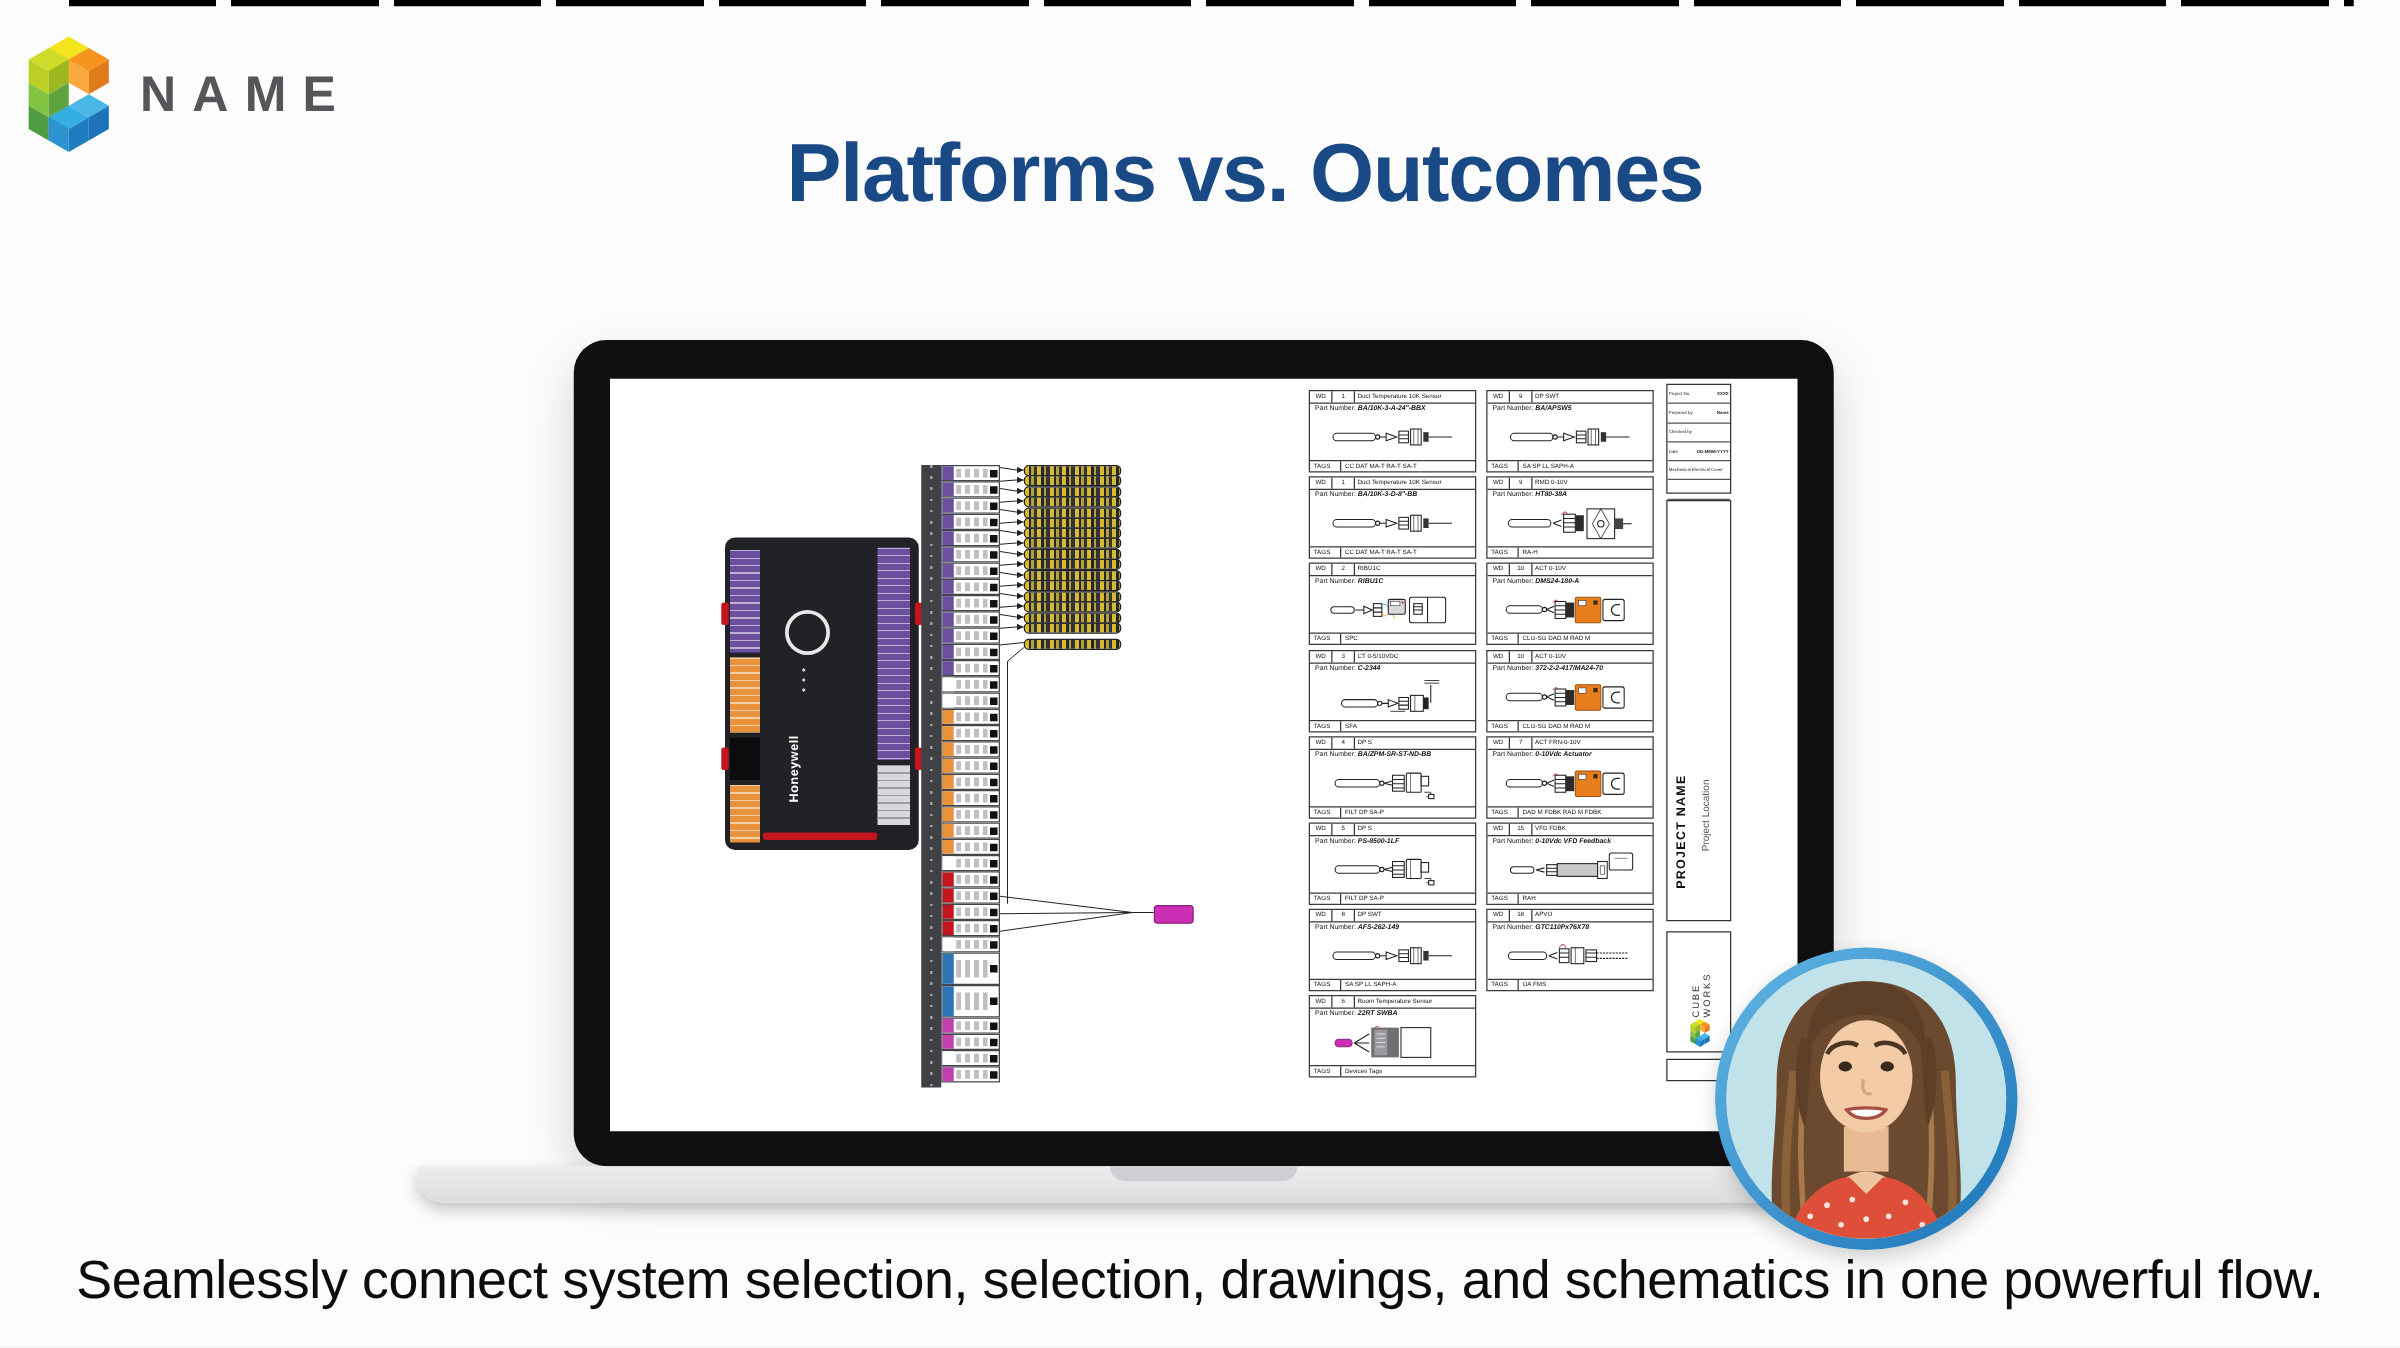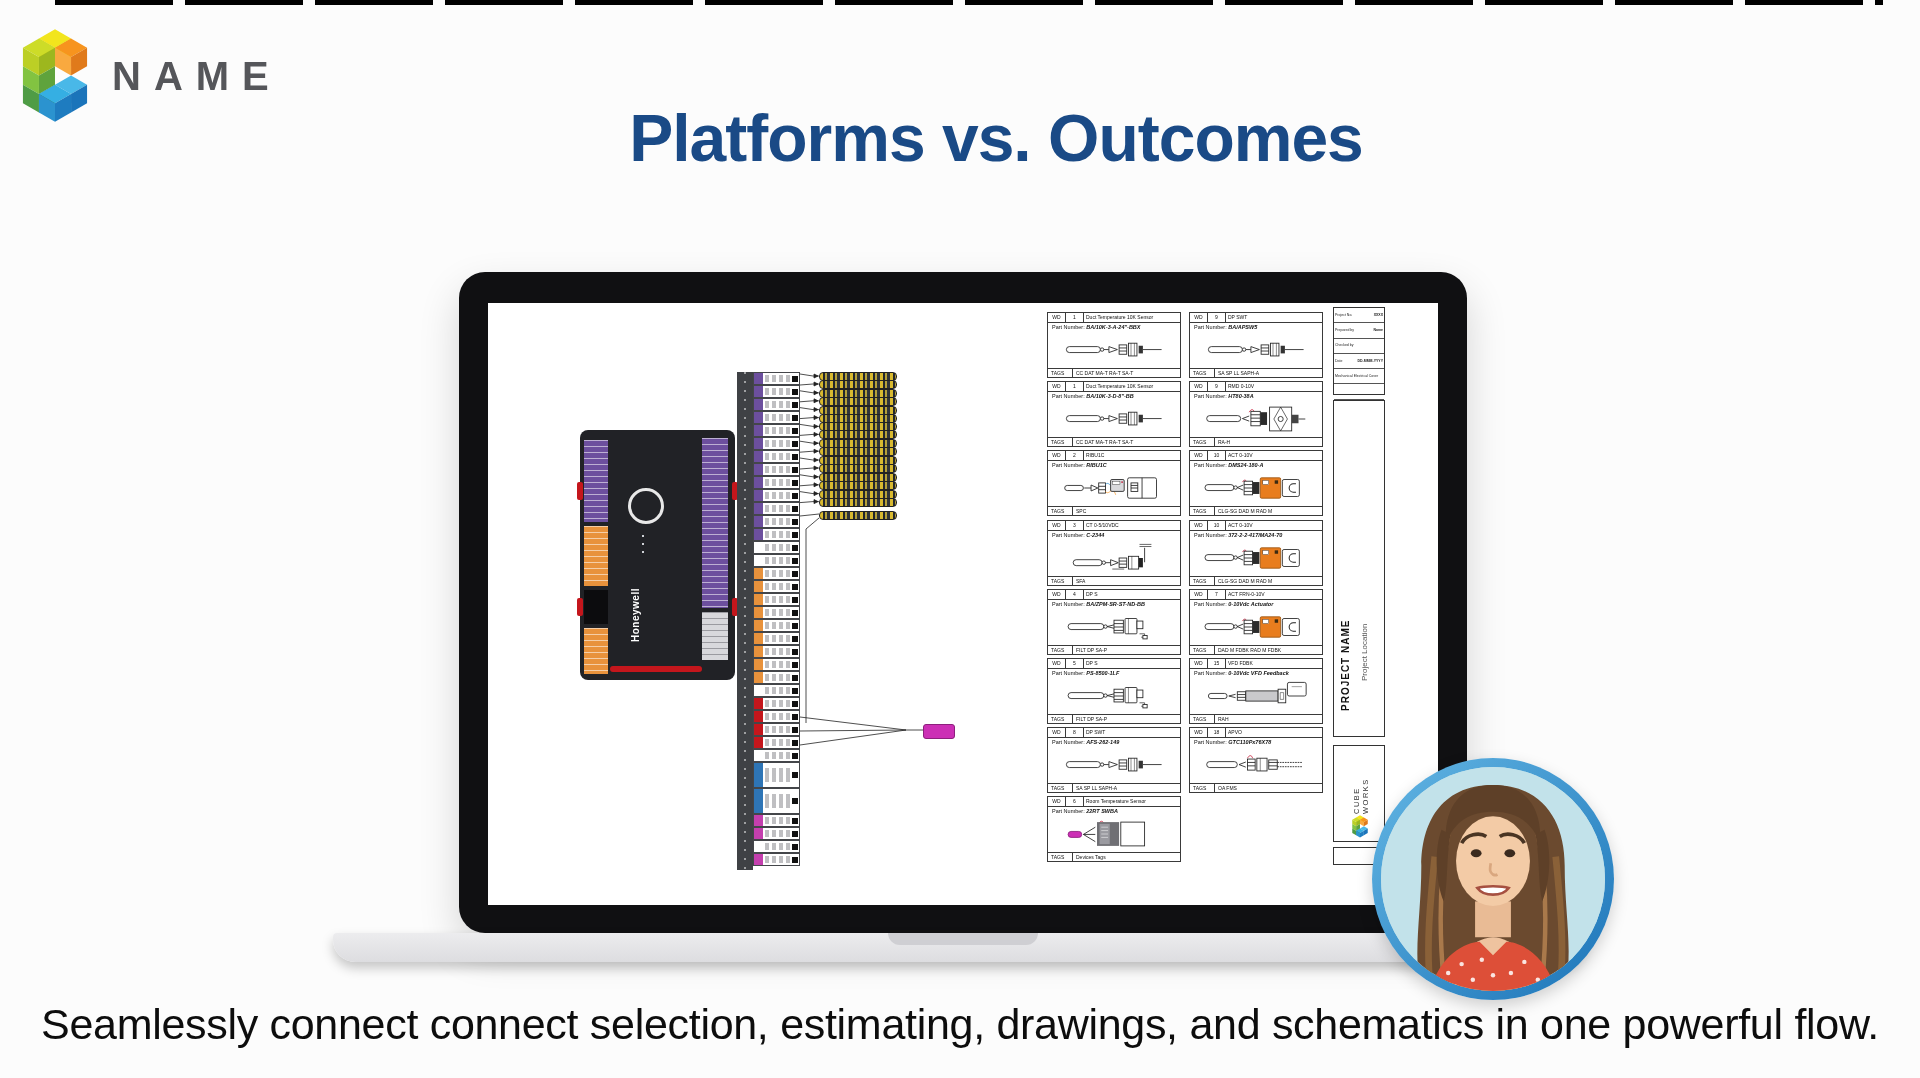--- a/index.html
+++ b/index.html
@@ -913,14 +913,14 @@
         <path d="M49 43 C48.5 46 48.5 47 50 48 C51 48.6 52 48 52 48" stroke="#D9A77F" stroke-width="1.2" fill="none"></path>
         <path d="M43 54 C46 58 54 58 57 54 C54 53 46 53 43 54 Z" fill="#fff" stroke="#A65041" stroke-width="1.2"></path>
 
         <path d="M50 8 C34 8 28 20 29 34 C33 24 40 20 50 20 C60 20 67 24 71 34 C72 20 66 8 50 8 Z" fill="#5E4028"></path>
         <path d="M31 30 C29 42 30 52 28 60 C24 50 24 36 27 28 Z" fill="#5E4028"></path>
         <path d="M69 30 C71 42 70 52 72 60 C76 50 76 36 73 28 Z" fill="#5E4028"></path>
       </svg>
     </div>
   </div>
 
-  <div class="caption">Seamlessly connect connect selection, estimating, drawings, and schematics in one powerful flow.</div>
+  <div class="caption">Seamlessly connect system selection, selection, drawings, and schematics in one powerful flow.</div>
 </div>
 
 </body></html>

